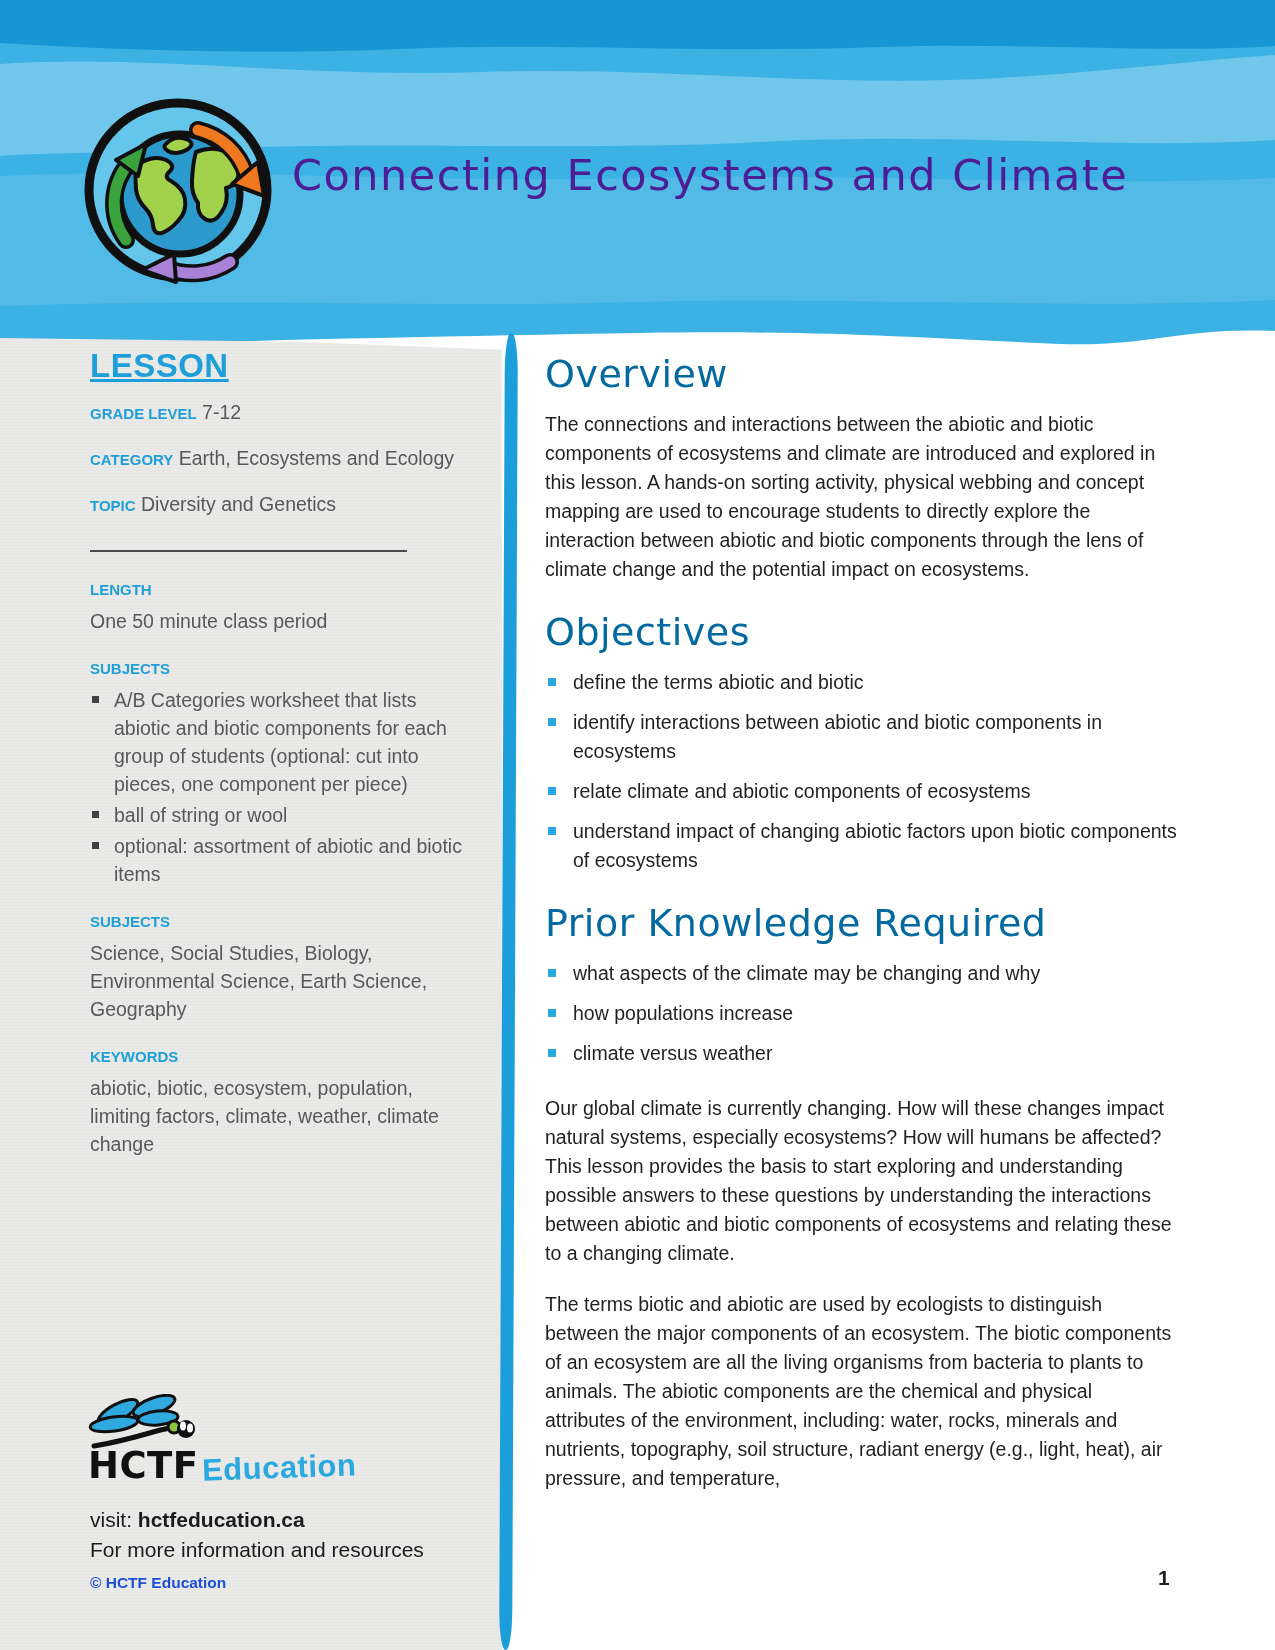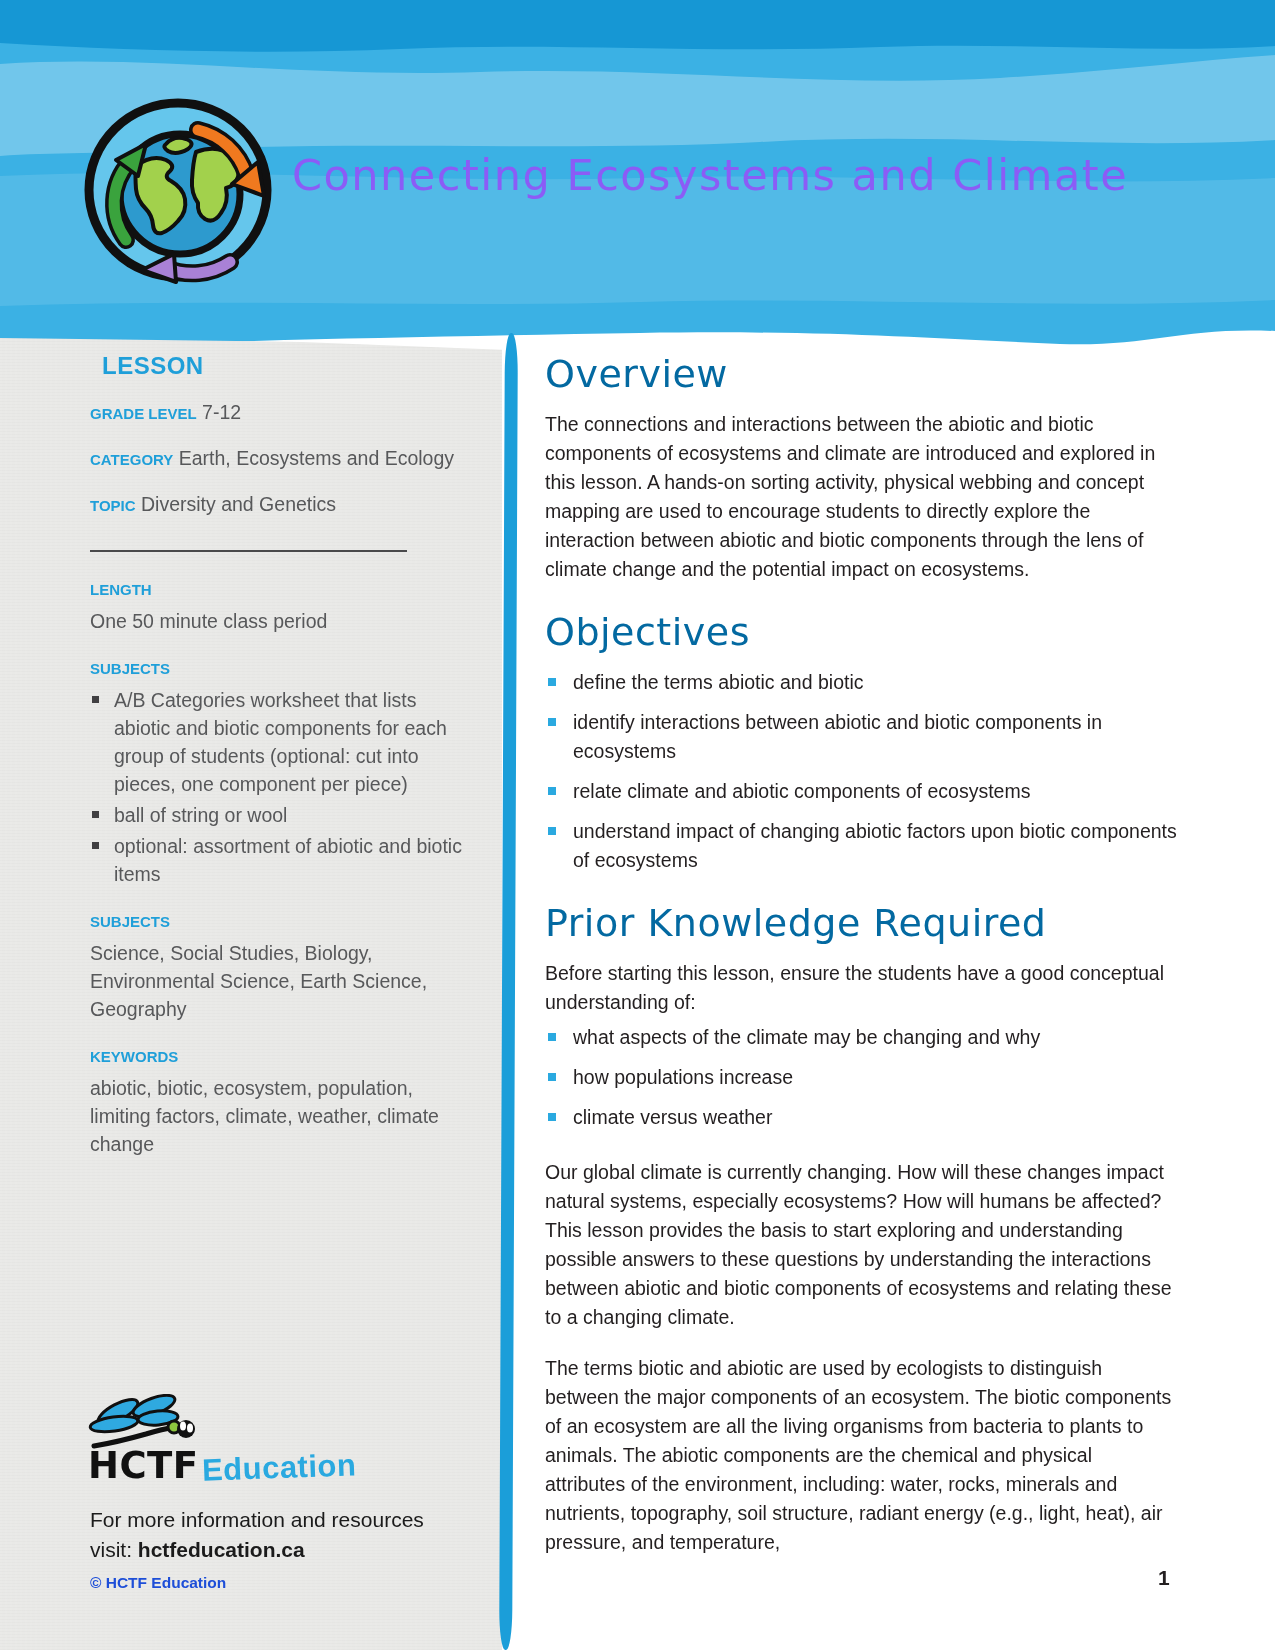--- a/index.html
+++ b/index.html
@@ -4,38 +4,38 @@
 <style>
   html,body{margin:0;padding:0;background:#ffffff;}
   .page{
     position:relative;width:1275px;height:1650px;background:#ffffff;overflow:hidden;
     font-family:"Liberation Sans","DejaVu Sans",sans-serif;
   }
   
   .header-band{position:absolute;left:0;top:0;width:1275px;height:410px;}
   .page-title{
     position:absolute;left:292px;top:150px;width:860px;
-    font-size:43px;color:#8b5cf6;letter-spacing:1.5px;font-weight:400;
+    font-size:43px;color:#4c1d95;letter-spacing:1.5px;font-weight:400;
     font-family:"DejaVu Sans",sans-serif;white-space:nowrap;
   }
   .globe{position:absolute;left:80px;top:96px;}
   
   .sidebar{
     position:absolute;left:0;top:338px;width:502px;height:1312px;
     background-color:#e9e9e7;
     background-image:repeating-linear-gradient(0deg,rgba(0,0,0,0.015) 0 1px,transparent 1px 3px),
                      repeating-linear-gradient(90deg,rgba(255,255,255,0.05) 0 2px,transparent 2px 5px);
     clip-path:polygon(0 0,60% 0.3%,100% 0.9%,100% 100%,0 100%);
   }
   .side-stripe{
     position:absolute;left:502px;top:333px;width:13px;height:1317px;
     background:#1b9ed9;border-radius:6px/40px;transform:skewX(-0.25deg);
   }
   .side-inner{padding:14px 40px 0 90px;color:#57585a;font-size:19.5px;line-height:28px;}
-  .lesson-title{color:#1f9fd9;font-weight:bold;font-size:24px;letter-spacing:0.5px;margin:0 0 18px 12px;}
+  .lesson-title{color:#1f9fd9;font-weight:bold;font-size:33px;letter-spacing:0.5px;margin:0 0 18px 0;text-decoration:underline;}
   .field{margin:0 0 16px 0;}
   .lbl{color:#1f9fd9;font-weight:bold;font-size:15px;}
   .side-hr{border:none;border-top:2.5px solid #4a4a4c;margin:30px 55px 24px 0;}
   .side-section{margin-top:20px;}
   .side-section .lbl{display:block;margin-bottom:3px;}
   ul.side-list{list-style:none;margin:2px 0 0 0;padding:0;}
   ul.side-list li{position:relative;padding-left:24px;margin-bottom:3px;}
   ul.side-list li::before{content:"";position:absolute;left:2px;top:10px;width:7px;height:7px;background:#414042;}
   
   .logo-block{position:absolute;left:88px;top:1394px;}
@@ -154,22 +154,22 @@
       <circle cx="98" cy="35" r="9" fill="#101010"></circle>
       <ellipse cx="95" cy="32" rx="3" ry="4.5" fill="#ffffff"></ellipse>
       <ellipse cx="102" cy="34" rx="3" ry="4.5" fill="#ffffff"></ellipse>
     </svg>
     <div class="logo-text">
       <span class="logo-hctf">HCTF</span><span class="logo-edu">Education</span>
     </div>
   </div>
 
   <div class="side-footer">
+    <div><span>visit: </span><a class="url" href="#">hctfeducation.ca</a></div>
     <div>For more information and resources</div>
-    <div><span>visit: </span><a class="url" href="#">hctfeducation.ca</a></div>
   </div>
   <div class="copyright">© HCTF Education</div>
 
   <div class="main">
 
     <div class="sect">
       <h2>Overview</h2>
       <p>The connections and interactions between the abiotic and biotic components of ecosystems and climate are introduced and explored in this lesson. A hands-on sorting activity, physical webbing and concept mapping are used to encourage students to directly explore the interaction between abiotic and biotic components through the lens of climate change and the potential impact on ecosystems.</p>
     </div>
 
@@ -178,21 +178,20 @@
       <ul class="main-list">
         <li>define the terms abiotic and biotic</li>
         <li>identify interactions between abiotic and biotic components in ecosystems</li>
         <li>relate climate and abiotic components of ecosystems</li>
         <li>understand impact of changing abiotic factors upon biotic components of ecosystems</li>
       </ul>
     </div>
 
     <div class="sect">
       <h2>Prior Knowledge Required</h2>
-      <p style="margin-bottom:6px;">Before starting this lesson, ensure the students have a good conceptual understanding of:</p>
       <ul class="main-list">
         <li>what aspects of the climate may be changing and why</li>
         <li>how populations increase</li>
         <li>climate versus weather</li>
       </ul>
     </div>
 
     <div class="sect">
       <p>Our global climate is currently changing. How will these changes impact natural systems, especially ecosystems? How will humans be affected? This lesson provides the basis to start exploring and understanding possible answers to these questions by understanding the interactions between abiotic and biotic components of ecosystems and relating these to a changing climate.</p>
       <p>The terms biotic and abiotic are used by ecologists to distinguish between the major components of an ecosystem. The biotic components of an ecosystem are all the living organisms from bacteria to plants to animals. The abiotic components are the chemical and physical attributes of the environment, including: water, rocks, minerals and nutrients, topography, soil structure, radiant energy (e.g., light, heat), air pressure, and temperature,</p>

